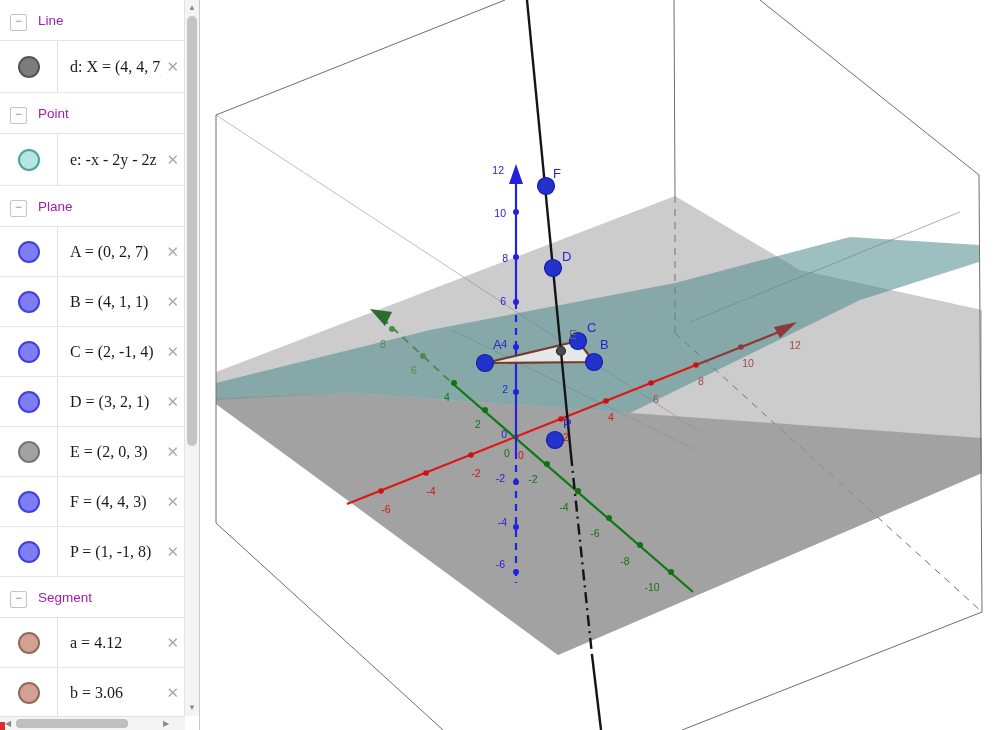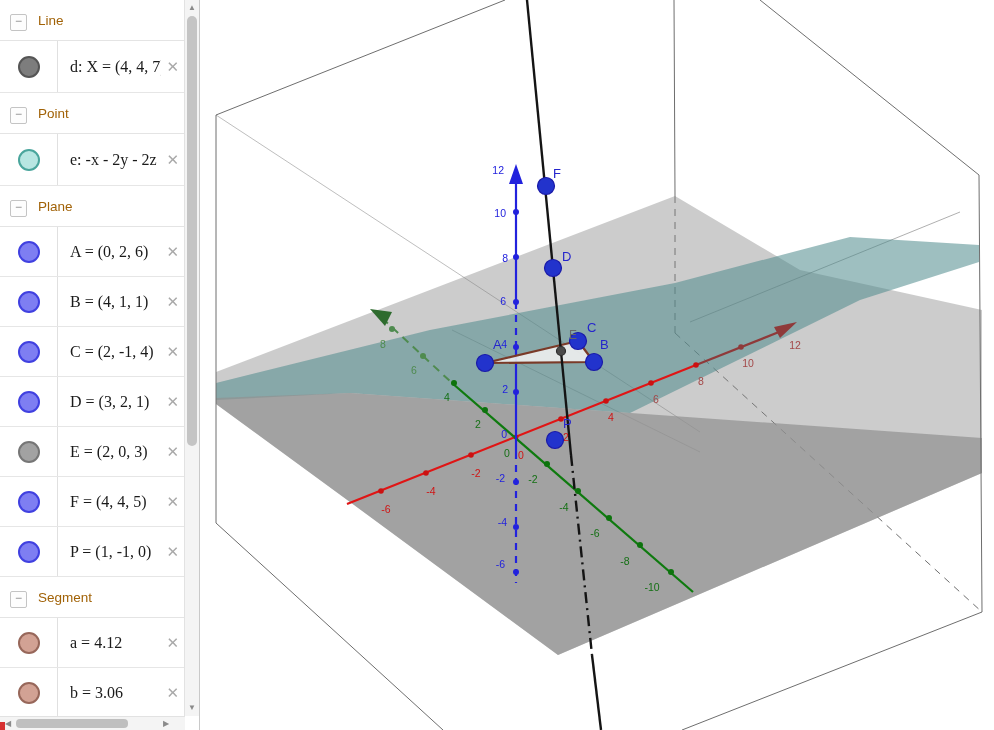--- a/index.html
+++ b/index.html
@@ -2,21 +2,21 @@
 <html><head>
 <meta charset="utf-8">
 <style>
   html,body{margin:0;padding:0;background:#fff;}
   #app{position:relative;width:994px;height:730px;font-family:"Liberation Sans",sans-serif;overflow:hidden;background:#fff;}
   
   #algebra{position:absolute;left:0;top:0;width:200px;height:730px;background:#fff;border-right:1px solid #c9c9c9;box-sizing:border-box;}
   #algebra-inner{position:absolute;left:0;top:0;width:185px;height:716px;overflow:hidden;}
   .sec-header{position:relative;height:30px;margin-top:10px;border-bottom:1px solid #e4e4e4;}
   .sec-header .minus{position:absolute;left:10px;top:4px;width:15px;height:15px;border:1px solid #c4c4c4;border-radius:2px;color:#8f8f8f;font-size:12px;line-height:13px;text-align:center;background:#fdfdfd;cursor:pointer;}
-  .sec-header .sec-label{position:absolute;left:38px;top:3px;font-size:13.5px;color:#a16207;}
+  .sec-header .sec-label{position:absolute;left:38px;top:3px;font-size:13.5px;color:#a21caf;}
   .row{position:relative;height:49px;border-bottom:1px solid #e6e6e6;white-space:nowrap;overflow:hidden;}
   .row.tall{height:51px;}
   .row .swatch-cell{position:absolute;left:0;top:0;width:57px;height:100%;border-right:1px solid #e0e0e0;}
   .row .swatch{position:absolute;left:18px;top:50%;margin-top:-11px;width:22px;height:22px;border-radius:50%;box-sizing:border-box;cursor:pointer;}
   .row .formula{position:absolute;left:70px;right:24px;top:50%;transform:translateY(-50%);font-family:"Liberation Serif",serif;font-size:16px;color:#1a1a1a;overflow:hidden;}
   .row .del{position:absolute;right:4px;top:50%;transform:translateY(-50%);color:#a9a9a9;font-size:15px;cursor:pointer;padding:2px;}
   
   #vscroll{position:absolute;right:0;top:0;width:15px;height:716px;background:#f4f4f4;border-left:1px solid #e2e2e2;box-sizing:border-box;}
   #vscroll .arr{position:absolute;left:0;width:14px;height:14px;color:#8a8a8a;font-size:8px;text-align:center;line-height:14px;cursor:pointer;}
   #vthumb{position:absolute;left:2px;top:16px;width:10px;height:430px;background:#c4c4c4;border-radius:5px;cursor:pointer;}
@@ -68,21 +68,21 @@
 
       <div class="sec-header">
         <div class="minus">−</div>
         <div class="sec-label">Plane</div>
       </div>
 
       <div class="row">
         <div class="swatch-cell">
             <div class="swatch" style="background:#7e7ef2;border:2px solid #4040e0;"></div>
           </div>
-        <div class="formula">A = (0, 2, 6)</div>
+        <div class="formula">A = (0, 2, 7)</div>
         <div class="del">✕</div>
       </div>
       <div class="row">
         <div class="swatch-cell">
             <div class="swatch" style="background:#7e7ef2;border:2px solid #4040e0;"></div>
           </div>
         <div class="formula">B = (4, 1, 1)</div>
         <div class="del">✕</div>
       </div>
       <div class="row">
@@ -103,28 +103,28 @@
         <div class="swatch-cell">
             <div class="swatch" style="background:#a2a2a2;border:2px solid #767676;"></div>
           </div>
         <div class="formula">E = (2, 0, 3)</div>
         <div class="del">✕</div>
       </div>
       <div class="row">
         <div class="swatch-cell">
             <div class="swatch" style="background:#7e7ef2;border:2px solid #4040e0;"></div>
           </div>
-        <div class="formula">F = (4, 4, 5)</div>
-        <div class="del">✕</div>
-      </div>
-      <div class="row">
-        <div class="swatch-cell">
-            <div class="swatch" style="background:#7e7ef2;border:2px solid #4040e0;"></div>
-          </div>
-        <div class="formula">P = (1, -1, 0)</div>
+        <div class="formula">F = (4, 4, 3)</div>
+        <div class="del">✕</div>
+      </div>
+      <div class="row">
+        <div class="swatch-cell">
+            <div class="swatch" style="background:#7e7ef2;border:2px solid #4040e0;"></div>
+          </div>
+        <div class="formula">P = (1, -1, 8)</div>
         <div class="del">✕</div>
       </div>
 
       <div class="sec-header">
         <div class="minus">−</div>
         <div class="sec-label">Segment</div>
       </div>
       <div class="row">
         <div class="swatch-cell">
             <div class="swatch" style="background:#d2a294;border:2px solid #97675a;"></div>

